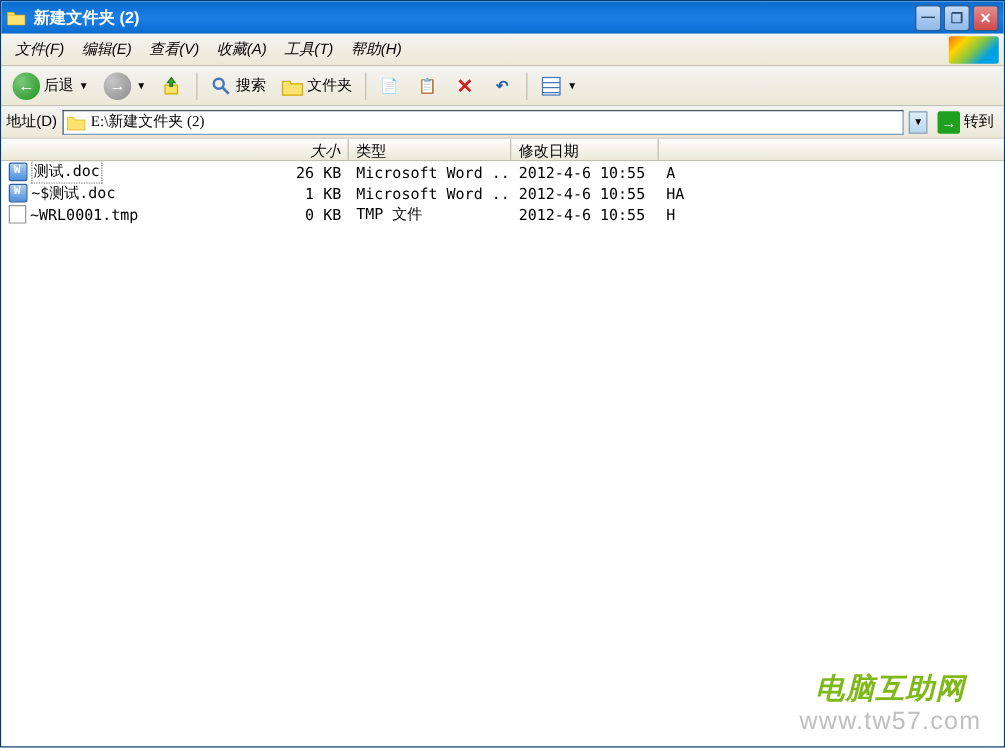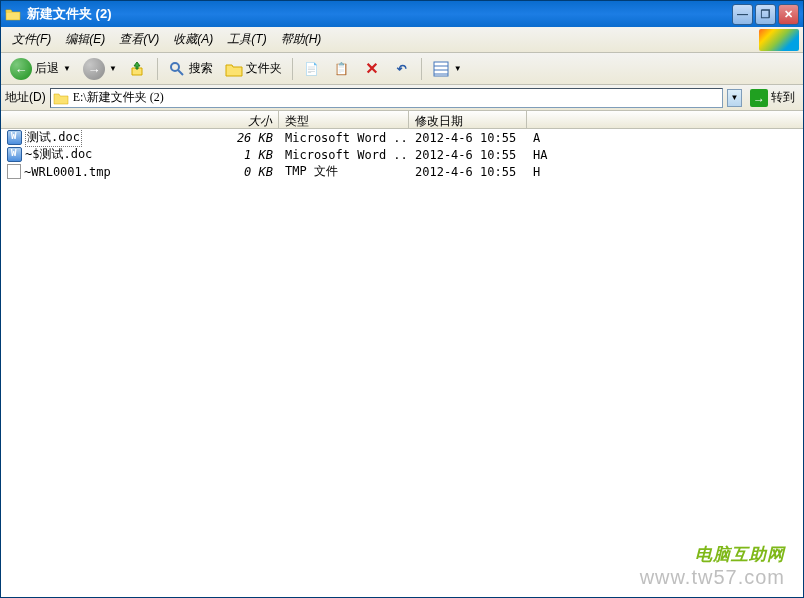--- a/index.html
+++ b/index.html
@@ -43,30 +43,30 @@
 .col-size { width: 80px; text-align: right; font-style: italic; }
 .col-type { width: 130px; }
 .col-date { width: 118px; }
 .col-attr { width: 120px; }
 
 
 .filelist { background: #fff; height: calc(598px - 26px - 26px - 32px - 26px - 18px - 2px); overflow: auto; position: relative; }
 .filerow { display: flex; height: 17px; align-items: center; font-family: "SimSun", monospace; }
 .filerow .cell { padding: 0 6px; white-space: nowrap; overflow: hidden; }
 .filerow .cell-name { width: 198px; display: flex; align-items: center; gap: 3px; }
-.filerow .cell-size { width: 80px; text-align: right; font-style: italic; }
+.filerow .cell-size { width: 80px; text-align: right; }
 .filerow .cell-type { width: 130px; }
 .filerow .cell-date { width: 118px; }
 .filerow .cell-attr { width: 120px; }
 .file-icon { width: 16px; height: 16px; flex-shrink: 0; }
 .filerow.sel .filename-text { border: 1px dotted #777; padding: 0 1px; }
 
 
 .watermark { position: absolute; right: 18px; bottom: 8px; text-align: right; pointer-events: none; }
-.watermark .wm1 { font-size: 17px; font-weight: bold; color: #7fb819; font-style: italic; letter-spacing: 1px; }
+.watermark .wm1 { font-size: 23px; font-weight: bold; color: #7fb819; font-style: italic; letter-spacing: 1px; text-align: center; }
 .watermark .wm2 { font-size: 20px; color: #bfbfbf; letter-spacing: 1px; }
 
 
 .folder-svg { fill: #fce26f; stroke: #d4a900; stroke-width: 0.5; }
 .docicon { background: linear-gradient(#b0d0f0,#4d8fde); border: 1px solid #2a5fa0; border-radius: 2px; width: 15px; height: 15px; position: relative; }
 .docicon::after { content: "W"; position: absolute; font-size: 9px; font-weight: bold; color: #fff; left: 3px; top: 0; }
 .tmpicon { background: #fff; border: 1px solid #999; width: 14px; height: 15px; position: relative; }
 .redx { color: #d02020; font-weight: bold; font-size: 16px; }
 </style>
 </head>

